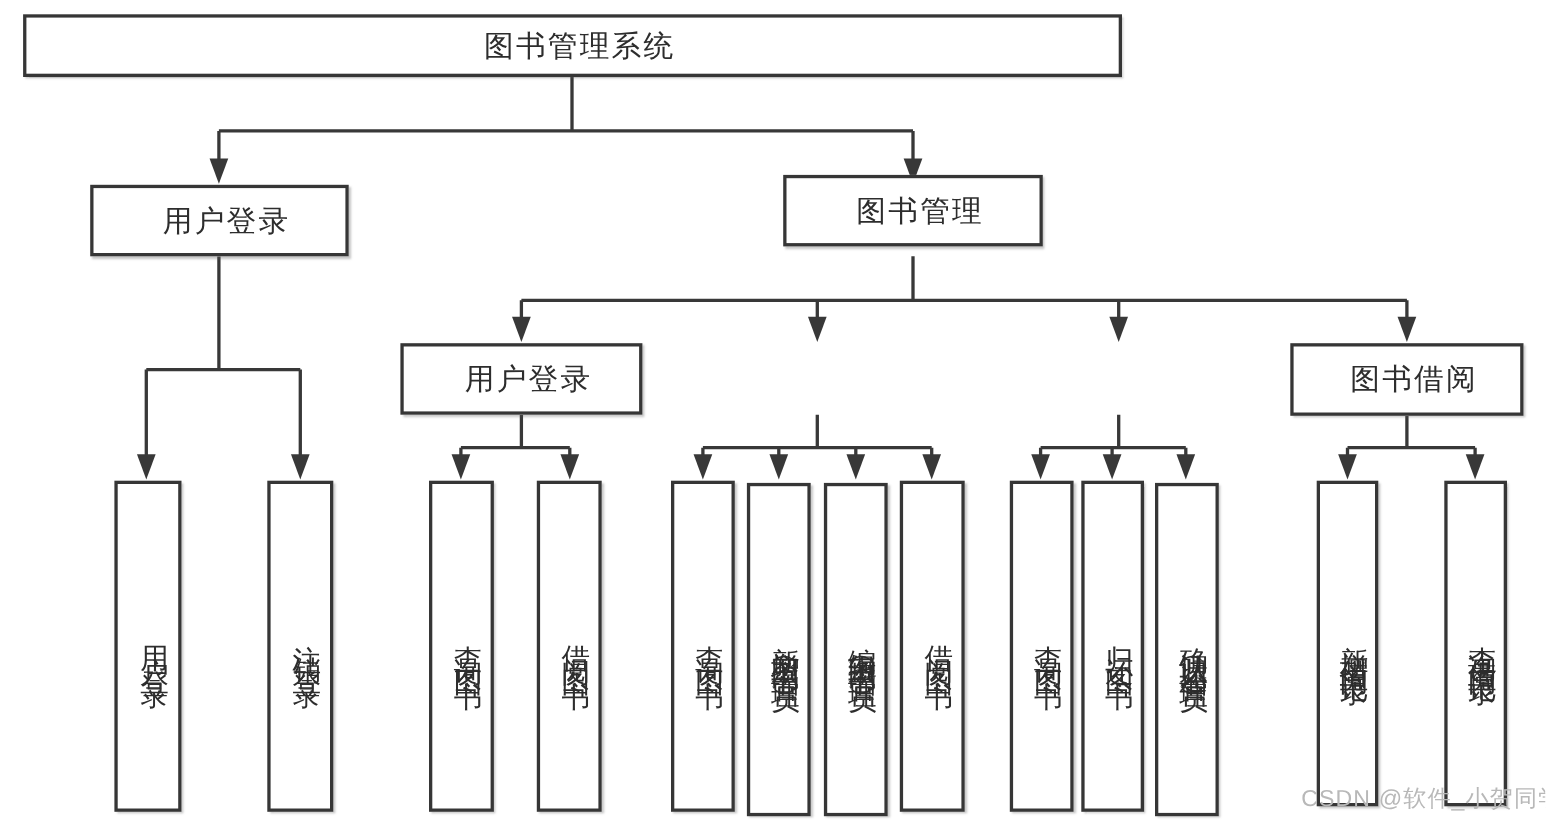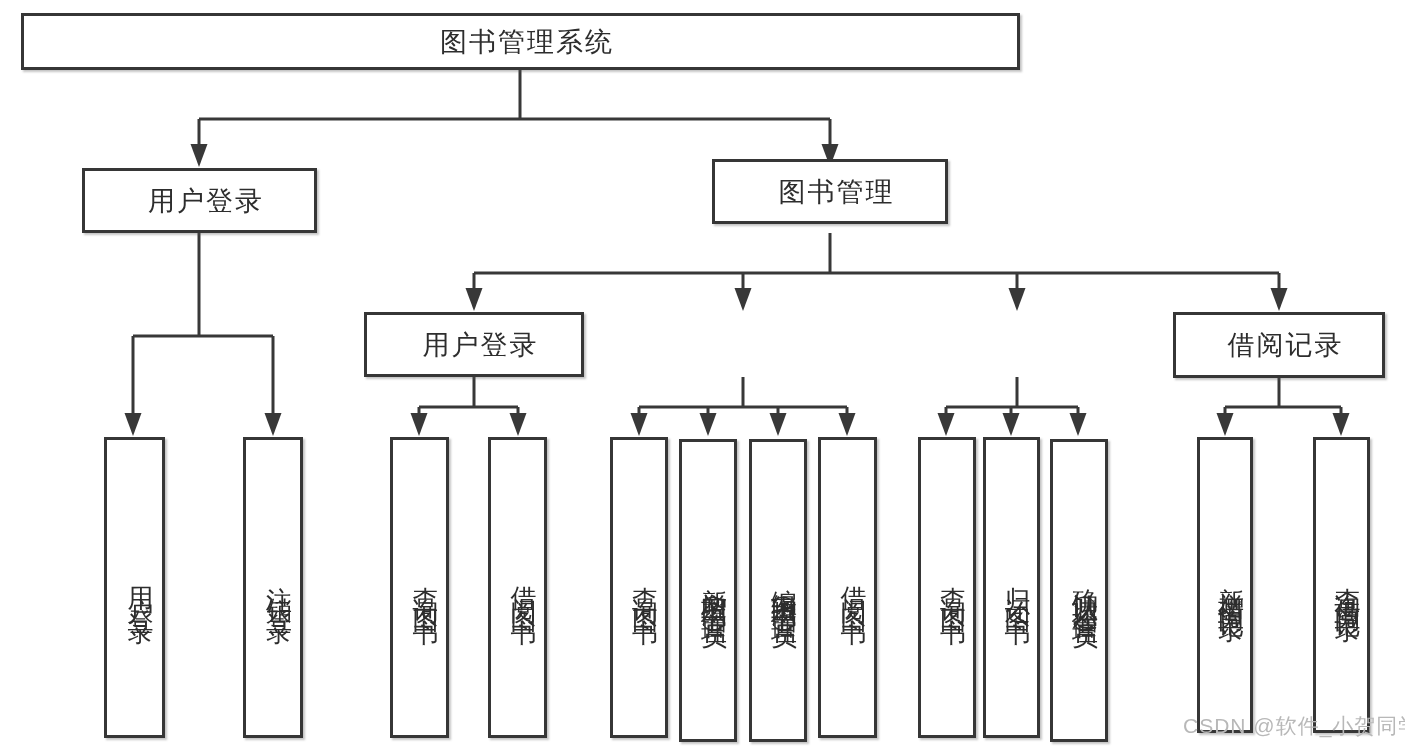--- a/index.html
+++ b/index.html
@@ -79,21 +79,21 @@
     <span class="lbl">用户登录</span>
   </div>
   <div class="box node" style="left:712px;top:159px;width:236px;height:65px">
     <span class="lbl">图书管理</span>
   </div>
 
   <div class="box node" style="left:364px;top:312px;width:220px;height:65px">
     <span class="lbl">用户登录</span>
   </div>
   <div class="box node" style="left:1173px;top:312px;width:212px;height:66px">
-    <span class="lbl">借阅记录</span>
+    <span class="lbl">图书借阅</span>
   </div>
 
   <div class="box leaf" style="left:104px;top:437px;width:61px;height:301px">
     <span class="lbl v4">用户登录</span>
   </div>
   <div class="box leaf" style="left:243px;top:437px;width:60px;height:301px">
     <span class="lbl v4">注销登录</span>
   </div>
 
   <div class="box leaf" style="left:390px;top:437px;width:59px;height:301px">

